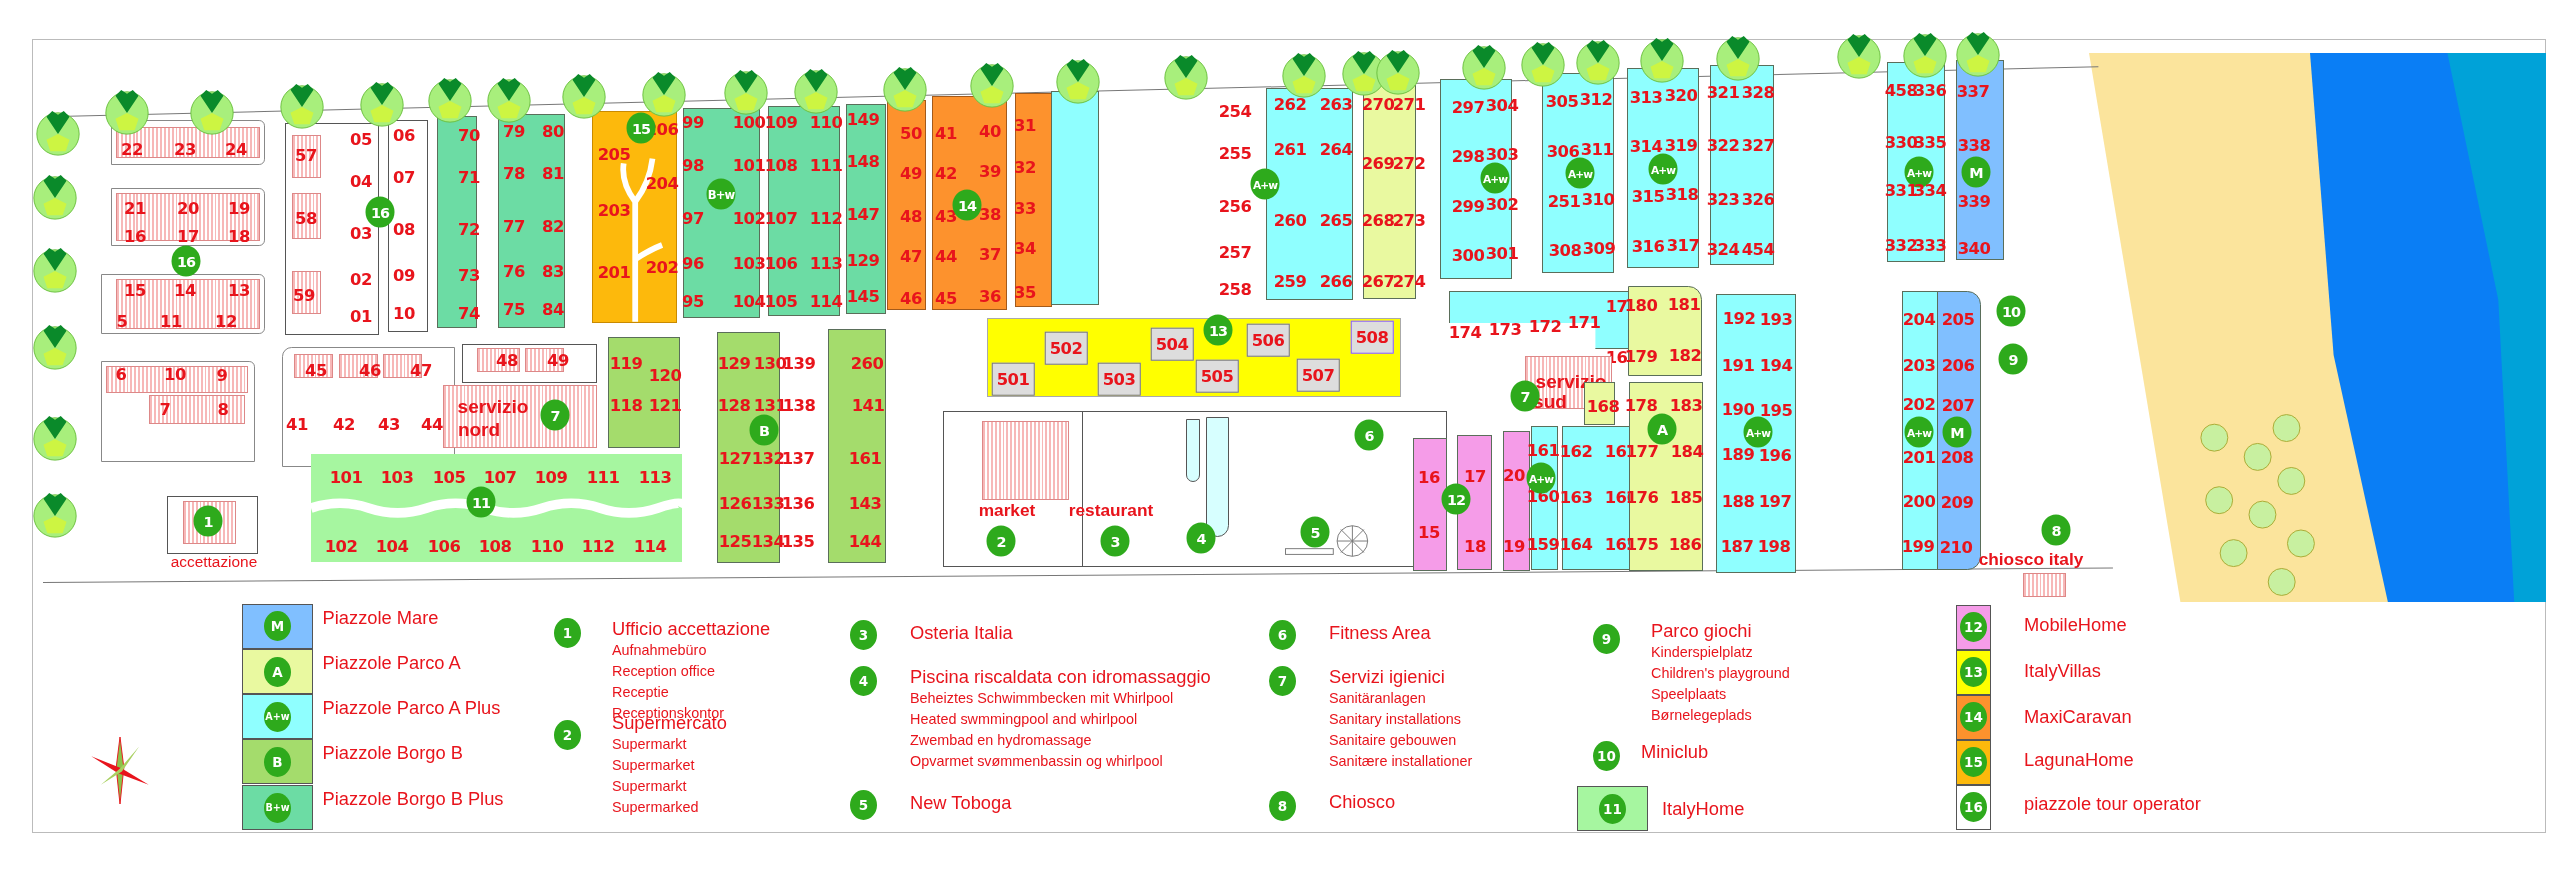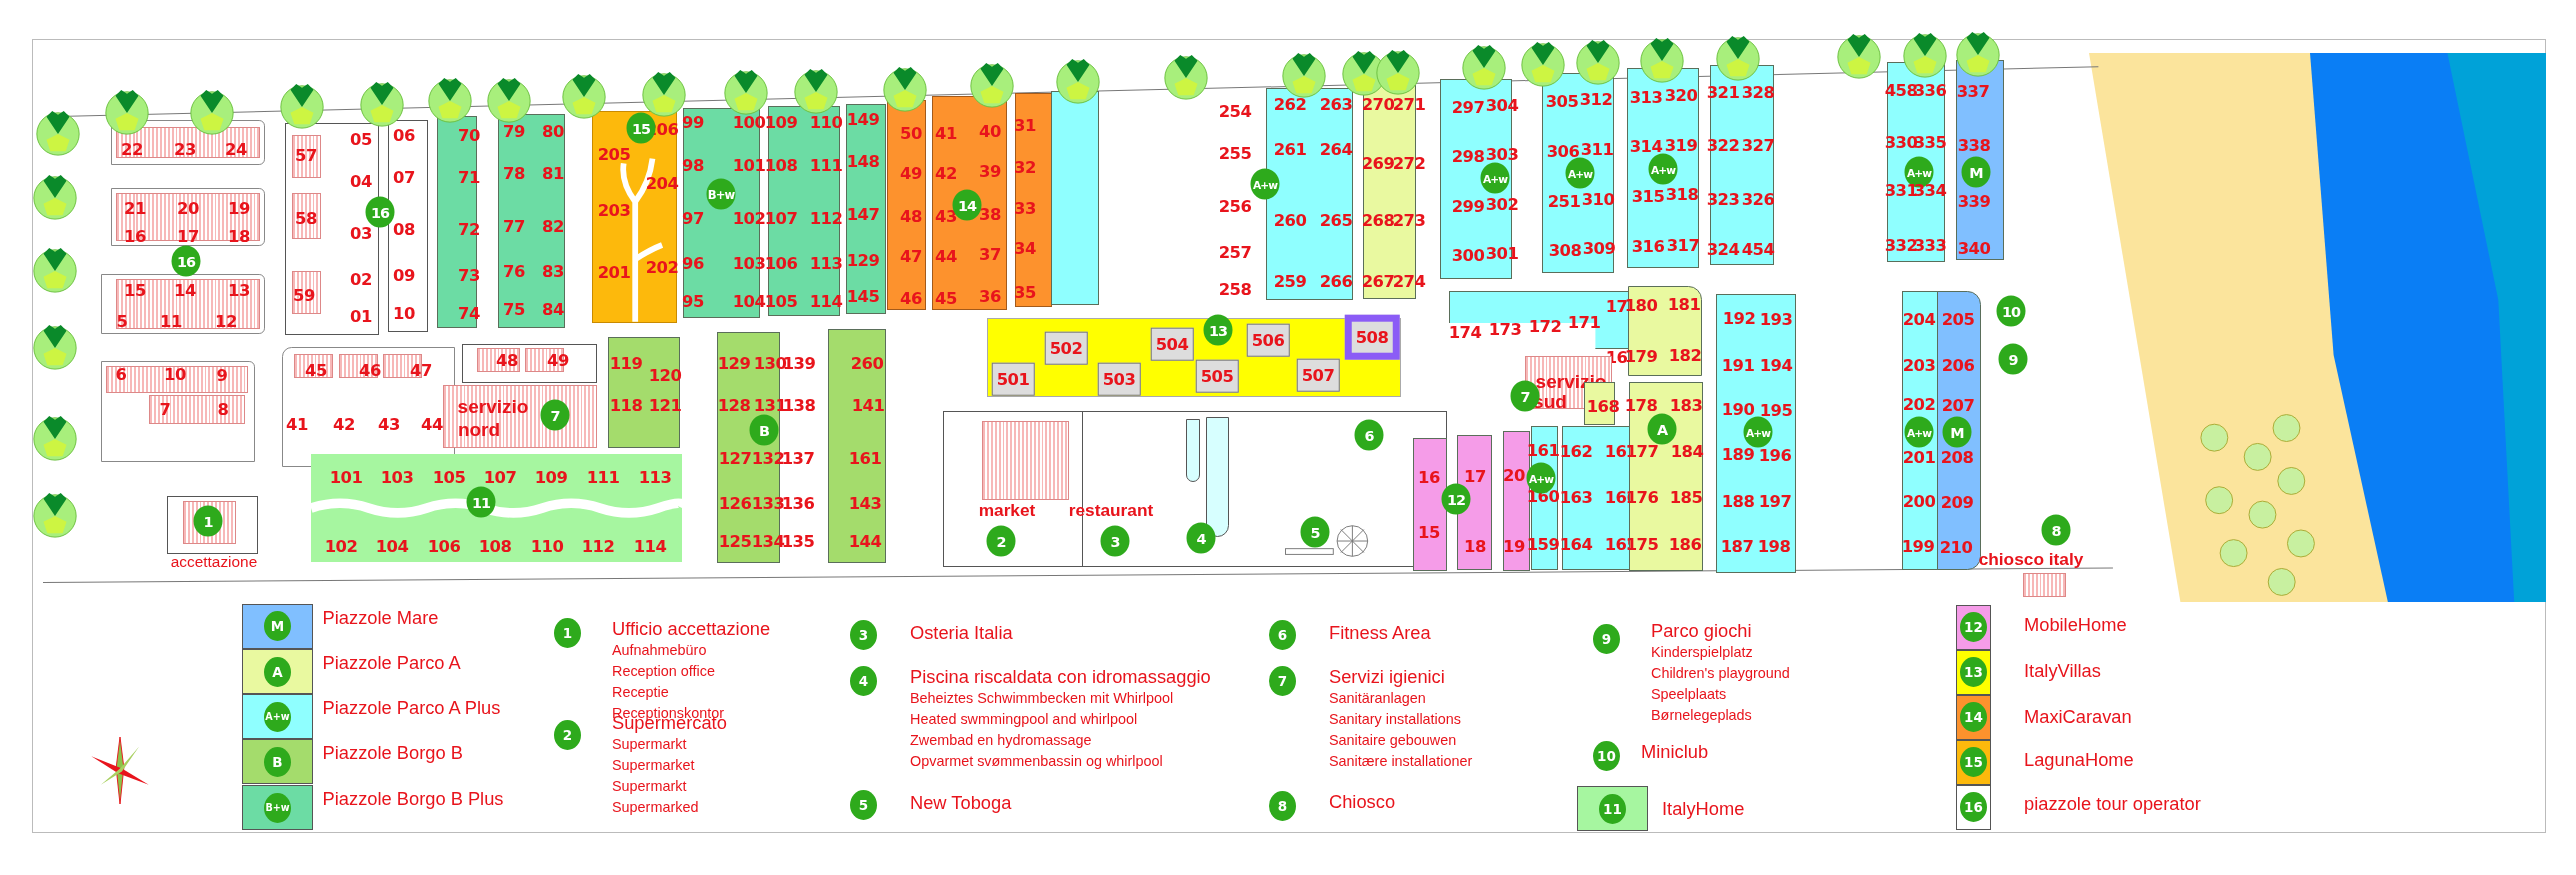--- a/index.html
+++ b/index.html
@@ -347,21 +347,21 @@
   <div class="badge b30" style="left:764px;top:430px">B</div>
 
   <div class="abs" style="left:987px;top:318px;width:414px;height:79px;background:#ffff00;border:1px solid #aaa"></div>
   <span class="num" style="left:1013px;top:379px;background:#ddd;padding:5.8px 3.9px;border:1px solid #777">501</span>
   <span class="num" style="left:1066px;top:348px;background:#ddd;padding:5.8px 3.9px;border:1px solid #777">502</span>
   <span class="num" style="left:1119px;top:379px;background:#ddd;padding:5.8px 3.9px;border:1px solid #777">503</span>
   <span class="num" style="left:1172px;top:344px;background:#ddd;padding:5.8px 3.9px;border:1px solid #777">504</span>
   <span class="num" style="left:1217px;top:376px;background:#ddd;padding:5.8px 3.9px;border:1px solid #777">505</span>
   <span class="num" style="left:1268px;top:340px;background:#ddd;padding:5.8px 3.9px;border:1px solid #777">506</span>
   <span class="num" style="left:1318px;top:375px;background:#ddd;padding:5.8px 3.9px;border:1px solid #777">507</span>
-  <span class="num" style="left:1372px;top:337px;background:#ddd;padding:5.8px 3.9px;border:7px solid #8b5cf6">508</span>
+  <span class="num" style="left:1372px;top:337px;background:#ddd;padding:5.8px 3.9px;border:1px solid #8b5cf6">508</span>
   <div class="badge b30" style="left:1218px;top:330px">13</div>
 
   <div class="abs" style="left:943px;top:411px;width:140px;height:156px;border:1px solid #555"></div>
   <div class="hatch abs" style="left:982px;top:421px;width:87px;height:79px"></div>
   <span class="lbl" style="left:1007px;top:510px;font-size:17.3px">market</span>
   <span class="lbl" style="left:1111px;top:510px;font-size:17.3px">restaurant</span>
   <div class="badge b30" style="left:1001px;top:541px">2</div>
   <div class="badge b30" style="left:1115px;top:541px">3</div>
 
   <div class="abs" style="left:1083px;top:411px;width:364px;height:156px;border:1px solid #555;border-left:none"></div>

